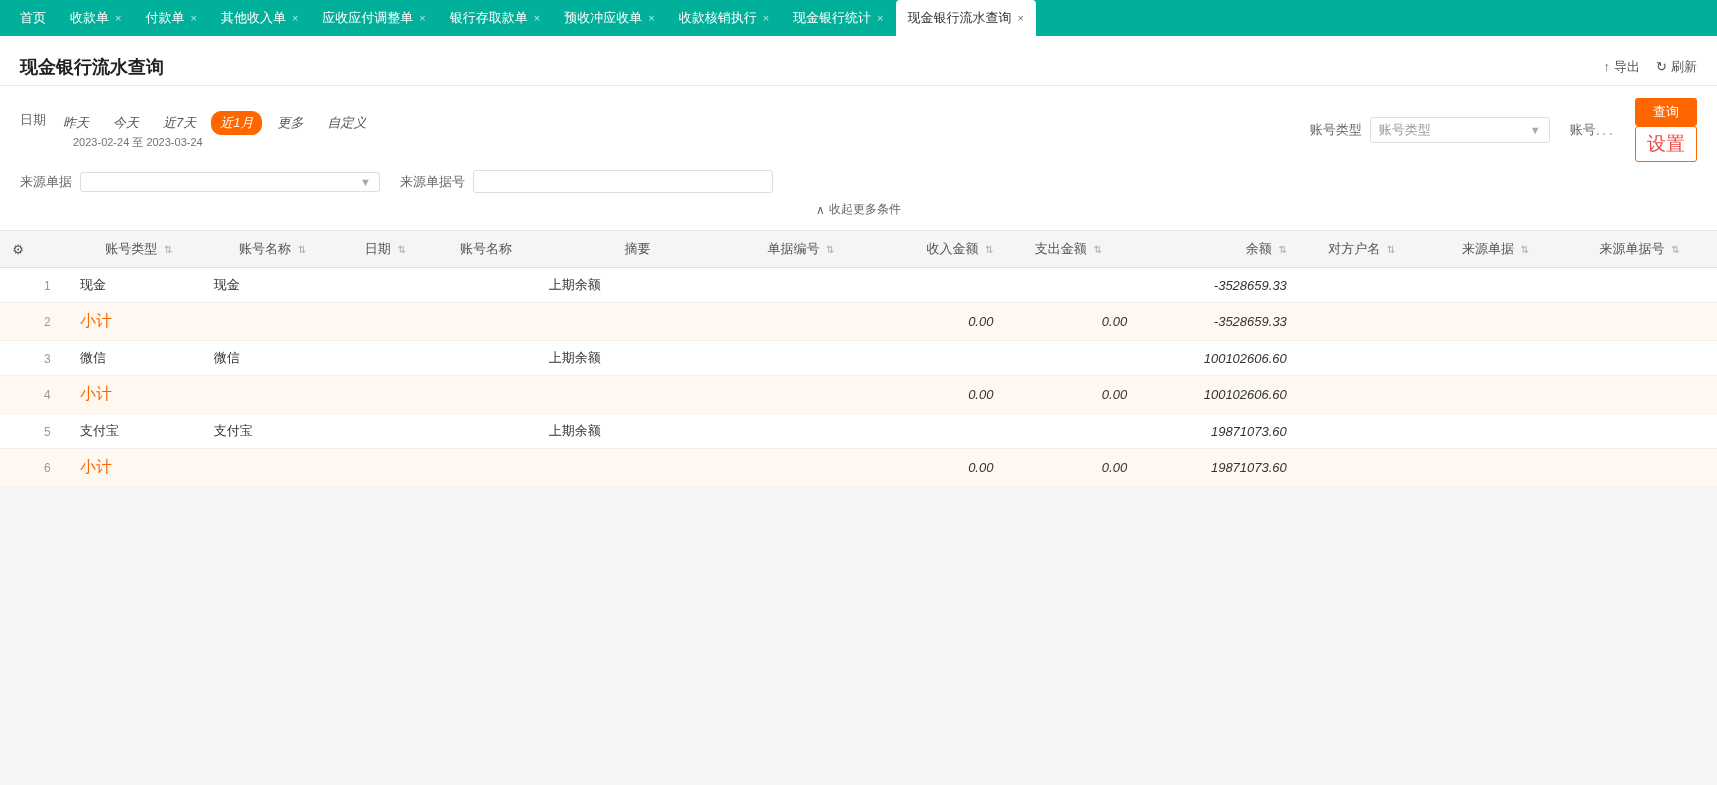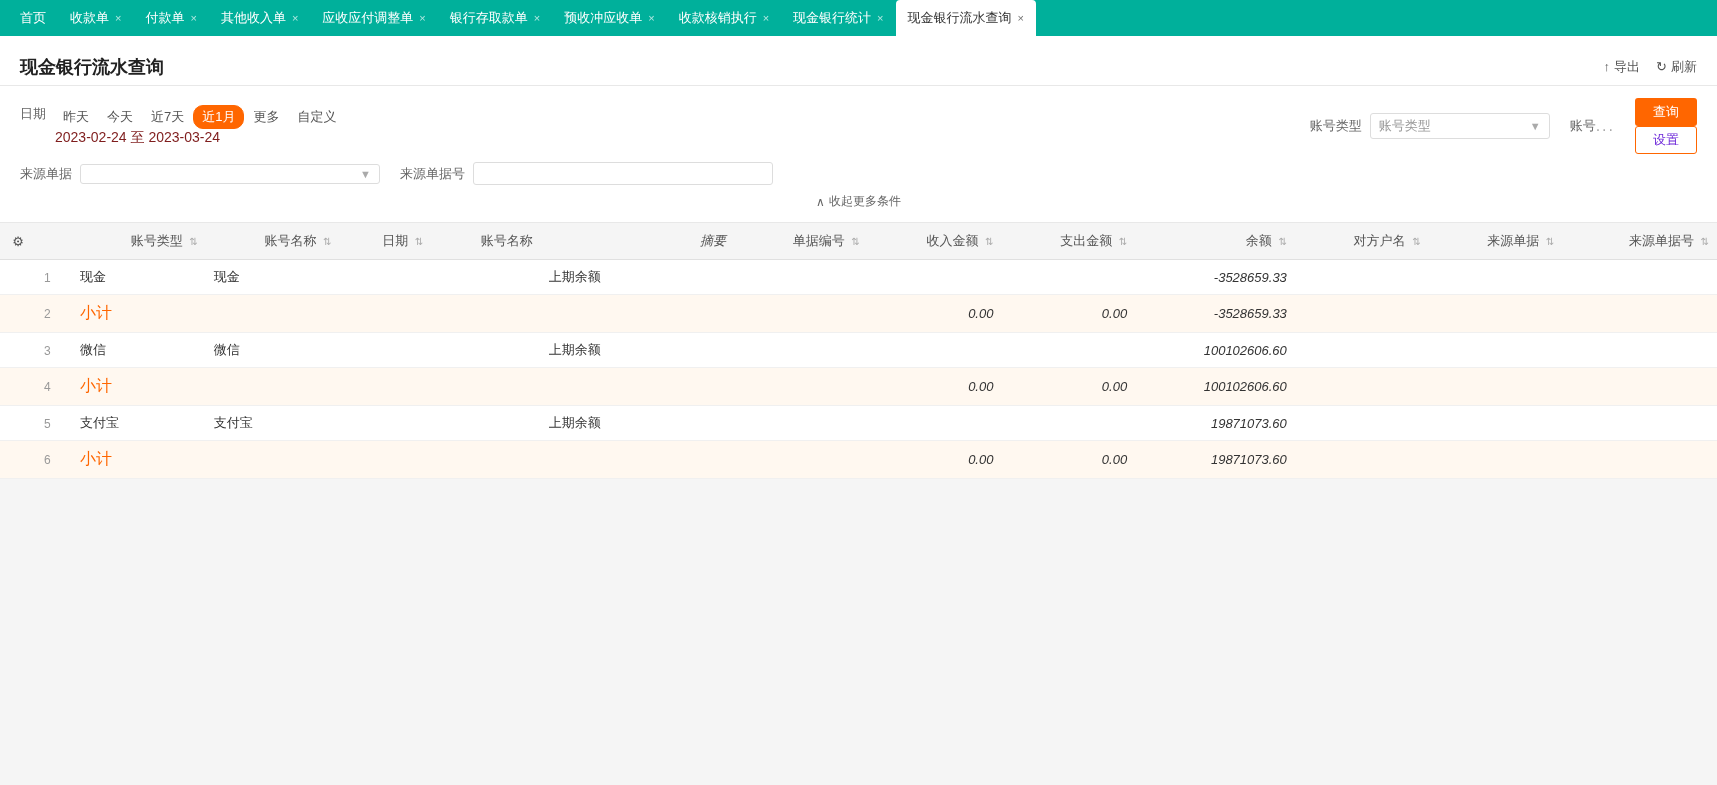--- a/index.html
+++ b/index.html
@@ -77,40 +77,41 @@
       margin-bottom: 8px;
     }
     .filter-label {
       color: #666;
       white-space: nowrap;
       font-size: 13px;
     }
     .filter-date-options {
       display: flex;
       align-items: center;
-      gap: 0;
+      gap: 6px;
+      font-style: italic;
     }
     .date-btn {
       padding: 2px 8px;
       border-radius: 3px;
       cursor: pointer;
       font-size: 13px;
       color: #555;
       border: 1px solid transparent;
     }
     .date-btn.active {
       background: #f60;
       color: #fff;
       border-color: #f60;
       border-radius: 10px;
     }
     .date-range {
-      color: #7f1d1d;
-      font-size: 14px;
-      margin-left: 1px;
+      color: #737373;
+      font-size: 11px;
+      margin-left: 19px;
     }
     .filter-select {
       display: flex;
       align-items: center;
       border: 1px solid #ddd;
       border-radius: 3px;
       padding: 3px 8px;
       min-width: 180px;
       cursor: pointer;
       background: #fff;
@@ -129,26 +130,26 @@
       background: #f60;
       color: #fff;
       border: none;
       border-radius: 3px;
       padding: 5px 18px;
       cursor: pointer;
       font-size: 13px;
     }
     .btn-settings {
       background: #fff;
-      color: #6d28d9;
+      color: #ef4444;
       border: 1px solid #f60;
       border-radius: 3px;
       padding: 4px 6px;
       cursor: pointer;
-      font-size: 13px;
+      font-size: 19px;
     }
     .more-dots {
       color: #aaa;
       cursor: pointer;
       letter-spacing: 2px;
       font-size: 16px;
     }
     .collapse-btn {
       display: flex;
       align-items: center;
@@ -170,21 +171,21 @@
       width: 100%;
       border-collapse: collapse;
       font-size: 13px;
     }
     thead tr {
       background: #f5f5f5;
       border-bottom: 1px solid #e0e0e0;
     }
     thead th {
       padding: 9px 8px;
-      text-align: right;
+      text-align: center;
       color: #555;
       font-weight: normal;
       border-right: none;
       white-space: nowrap;
       position: relative;
     }
     thead th .sort-icon {
       display: inline-block;
       font-size: 10px;
       color: #aaa;
@@ -345,21 +346,21 @@
           <span>账号名称</span>
           <span class="sort-icon">⇅</span>
         </th>
         <th>
           <span>日期</span>
           <span class="sort-icon">⇅</span>
         </th>
         <th>
           <span>账号名称</span>
         </th>
-        <th style="min-width:120px;font-style:italic;">
+        <th style="min-width:120px;">
           <span>摘要</span>
         </th>
         <th>
           <span>单据编号</span>
           <span class="sort-icon">⇅</span>
         </th>
         <th style="text-align:right;">
           <span>收入金额</span>
           <span class="sort-icon">⇅</span>
         </th>

